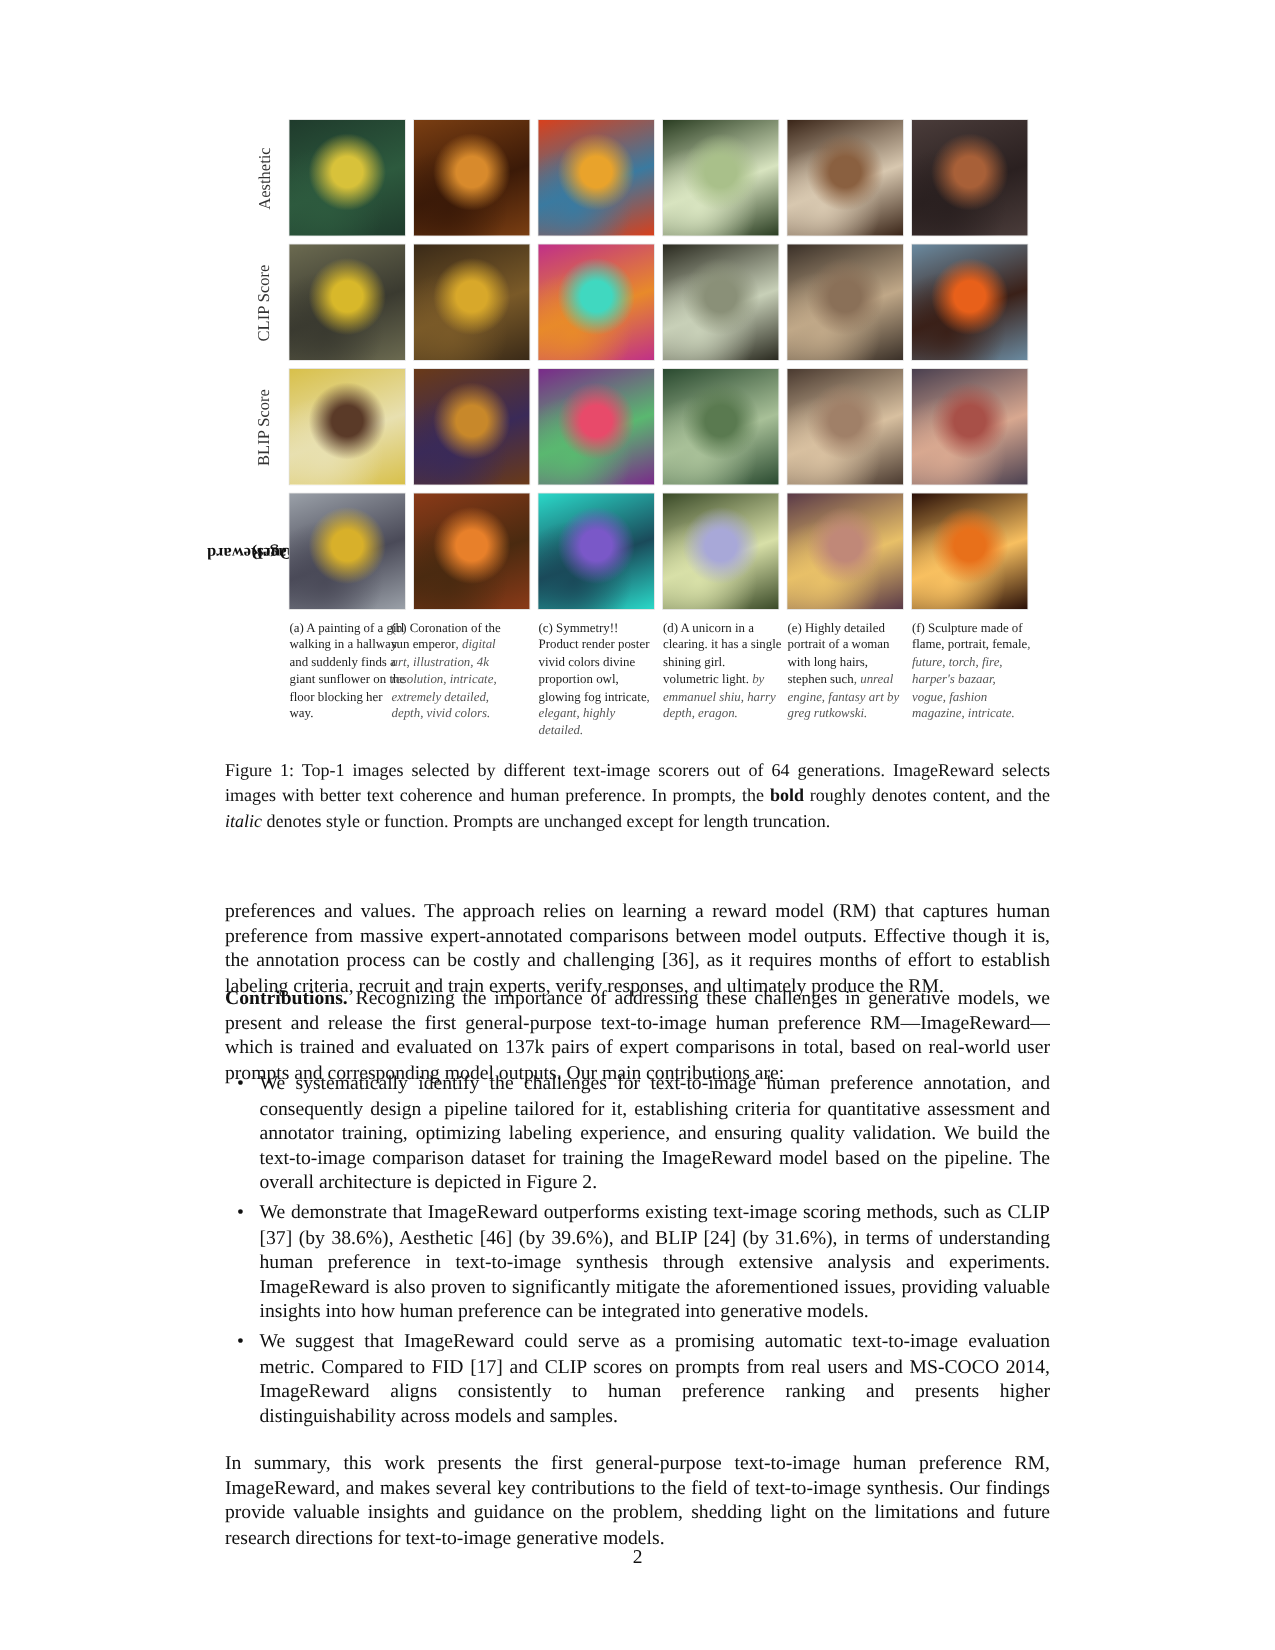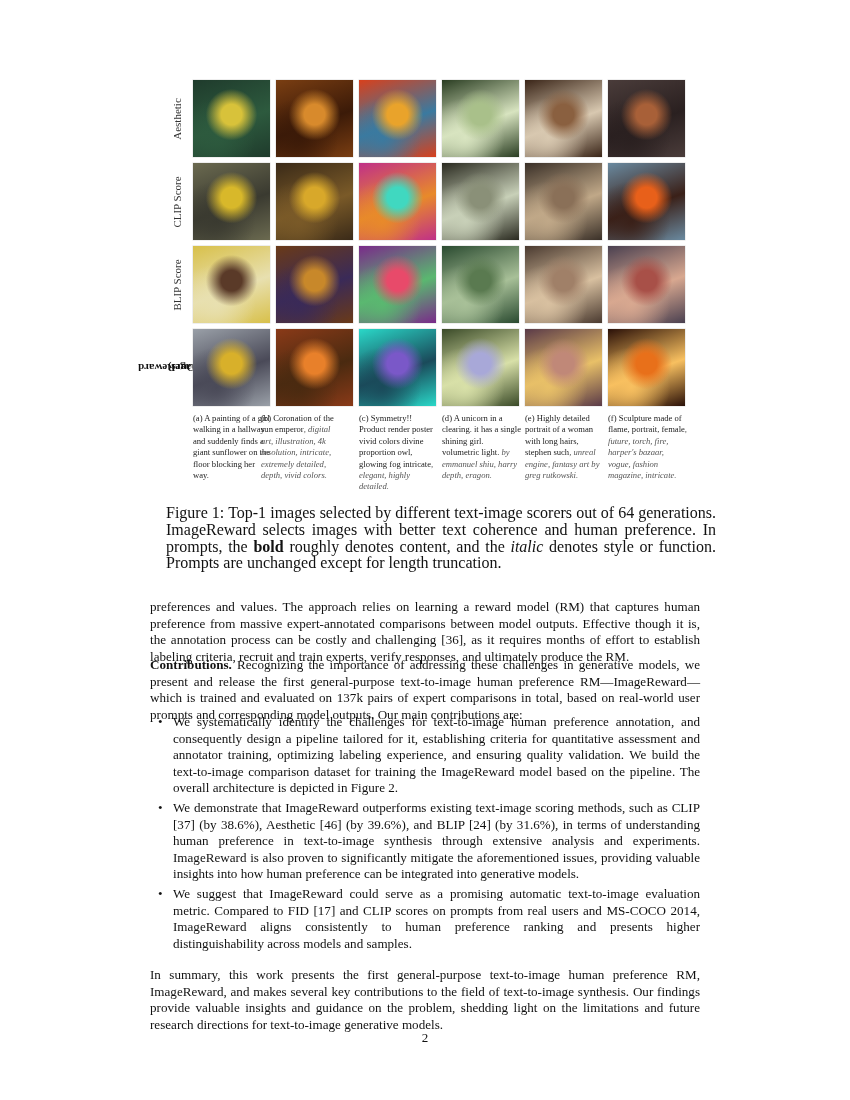--- a/index.html
+++ b/index.html
@@ -7,21 +7,21 @@
          font-family:"Liberation Serif", "DejaVu Serif", serif; color:#111; }
   .grid { position:absolute; left:193px; top:80px; width:494px; height:326px; }
   .cell { position:absolute; width:77px; height:77px; overflow:hidden; box-shadow:0 0 0 0.5px #ddd; }
   .rowlabel { position:absolute; left:165px; width:24px; height:77px; display:flex; align-items:center; justify-content:center; }
   .rowlabel span { transform:rotate(-90deg); white-space:nowrap; font-size:11px; color:#333; text-align:center; line-height:12px; display:block; }
   .rowlabel.ours span { font-weight:bold; color:#111; }
   .caps { position:absolute; top:413px; left:193px; width:500px; }
   .cap { position:absolute; top:0; width:80px; font-size:8.6px; line-height:11.4px; color:#222; }
   .cap b { font-weight:normal; }
   .cap i { color:#555; }
-  .figcap { position:absolute; left:166px; top:505px; width:550px; font-size:16px; line-height:16.8px; text-align:justify; }
+  .figcap { position:absolute; left:150px; top:505px; width:550px; font-size:12px; line-height:16.8px; text-align:justify; }
   .para { position:absolute; left:150px; width:550px; font-size:13.1px; line-height:16.6px; text-align:justify;margin-top:24px; }
   .bullets { position:absolute; left:150px; top:714px; width:550px; font-size:13.1px; line-height:16.6px; }
   .bullet { position:relative; padding-left:23px; text-align:justify; margin-bottom:3px; }
   .bullet .dot { position:absolute; left:8px; top:0; }
   .pagenum { position:absolute; left:0; width:850px; top:1030px; text-align:center; font-size:13px; }
 </style>
 </head>
 <body>
 
 <div class="rowlabel" style="top:80px">

